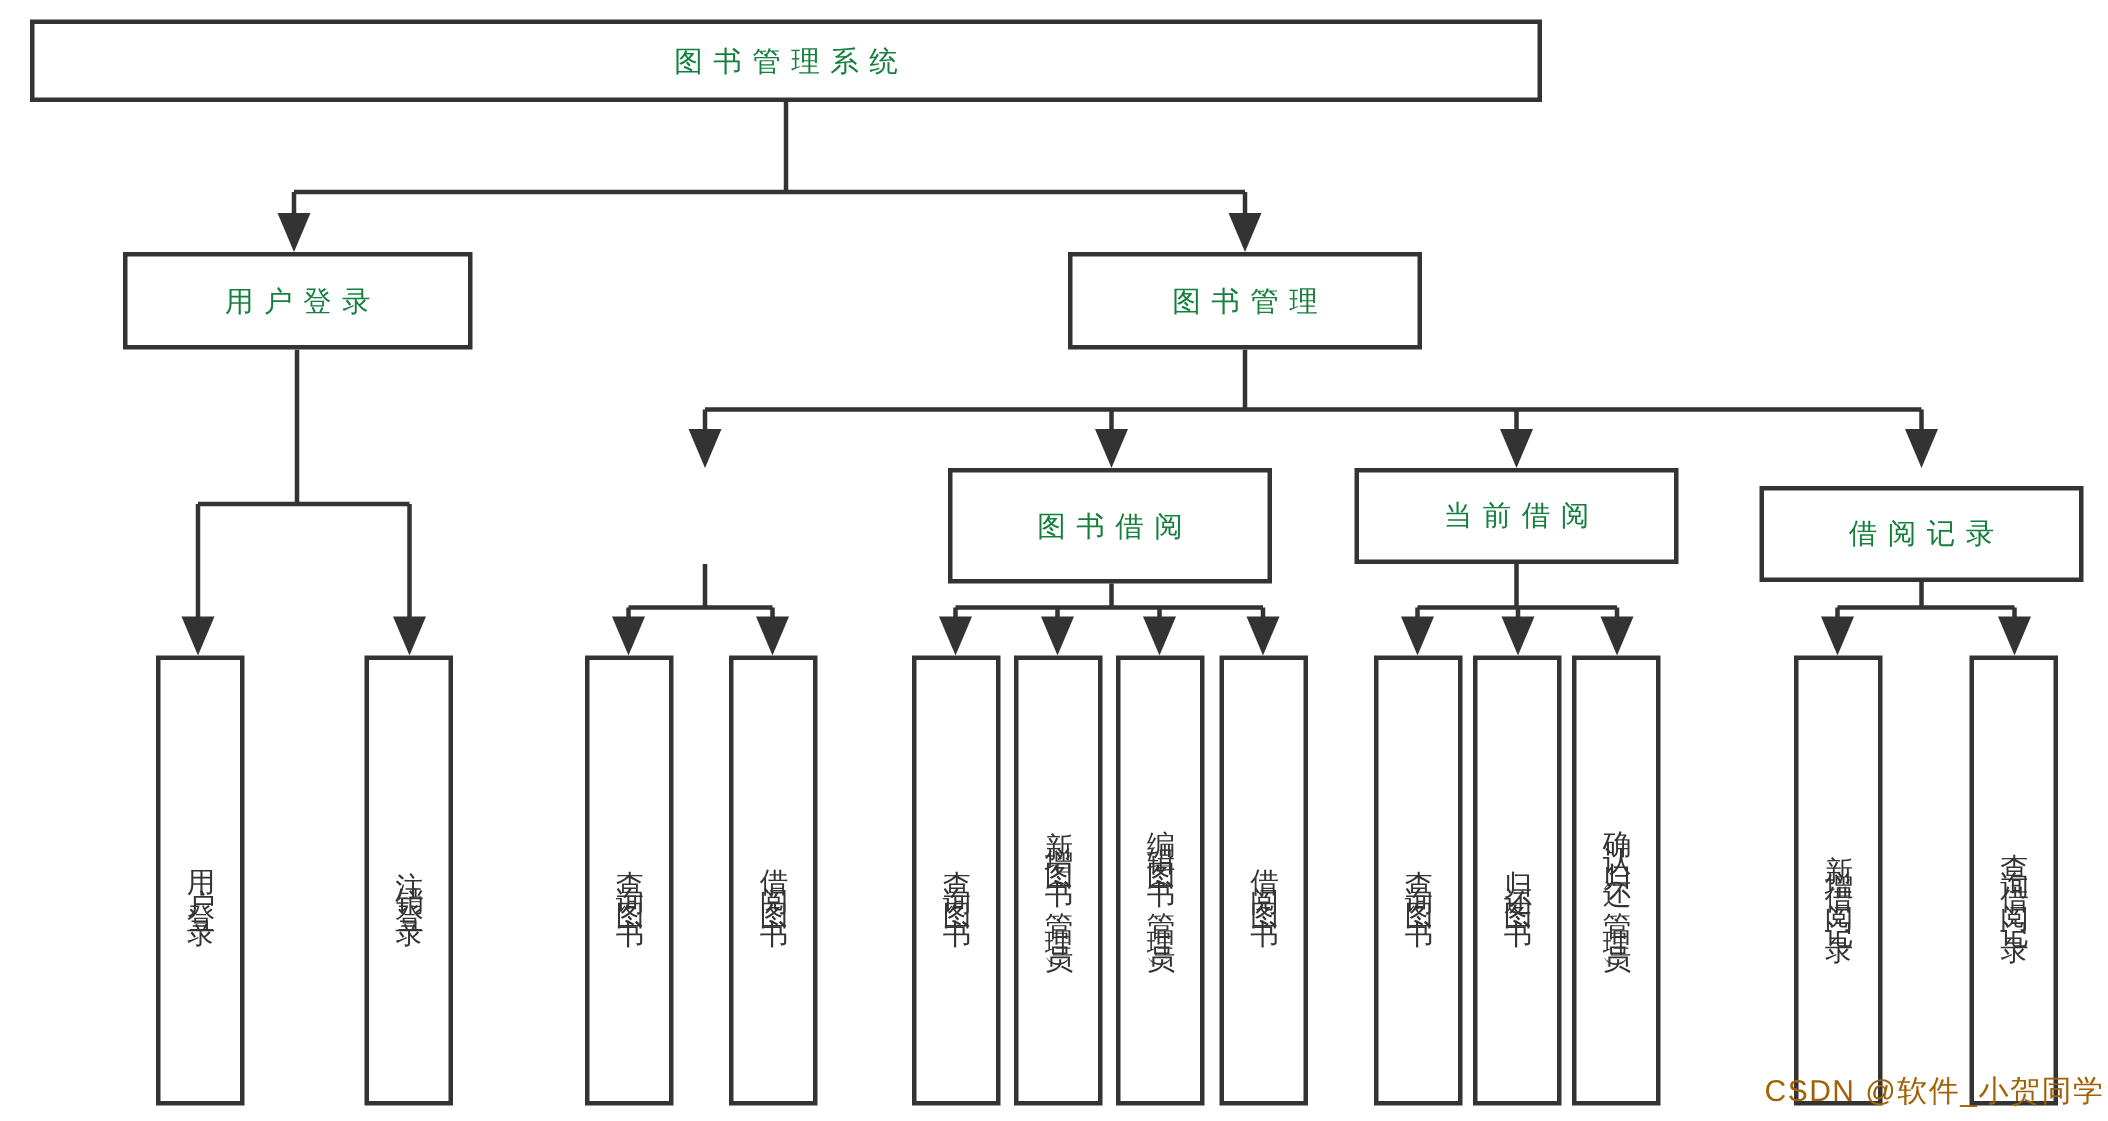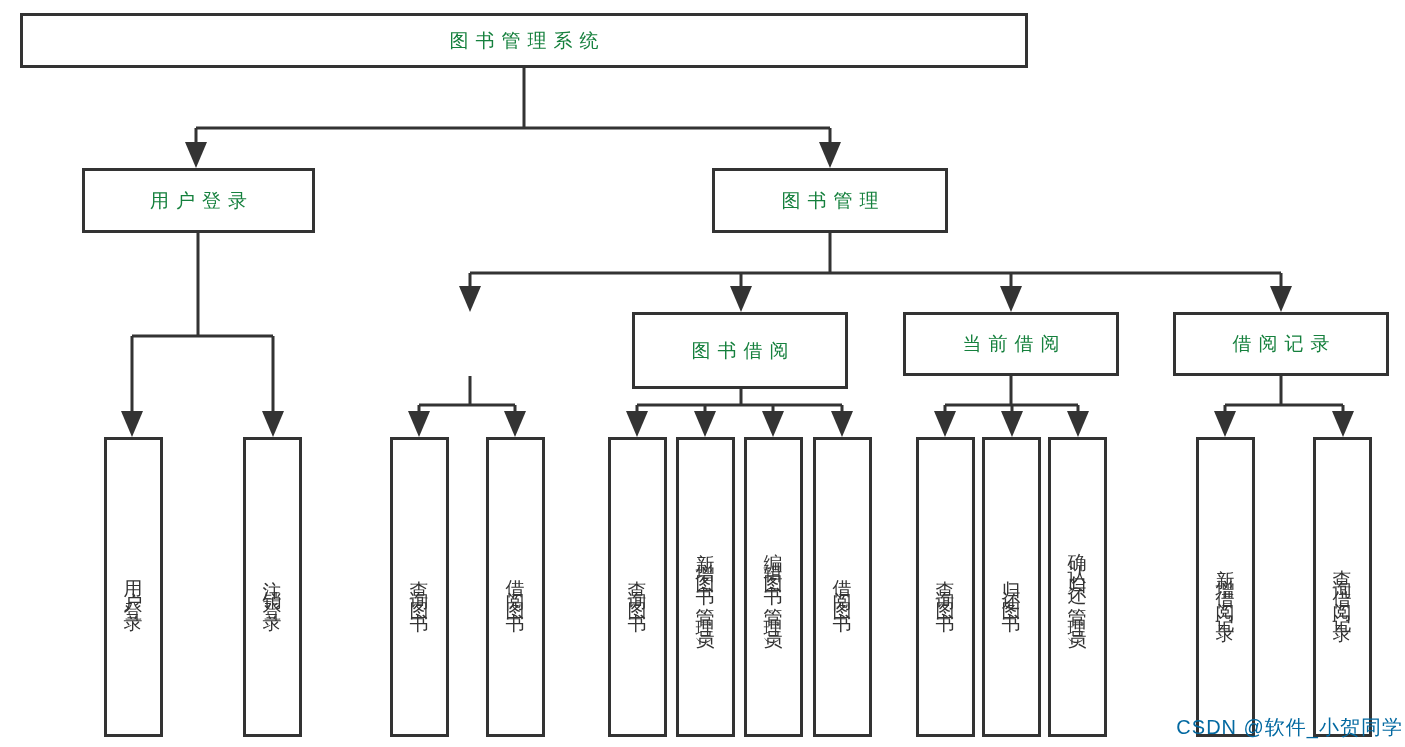--- a/index.html
+++ b/index.html
@@ -53,21 +53,21 @@
     line-height: 1;
     color: #333333;
     white-space: nowrap;
   }
   .watermark {
     position: absolute;
     top: 714px;
     right: 2px;
     font-size: 20px;
     letter-spacing: 1px;
-    color: #0369a1;
+    color: #a16207;
     white-space: nowrap;
   }
 </style>
 </head>
 <body>
 
 <div class="canvas">
 
   <svg class="connectors" viewBox="0 0 1405 747" xmlns="http://www.w3.org/2000/svg">
     <g stroke="#333333" stroke-width="3" fill="none">
@@ -109,21 +109,21 @@
     </g>
   </svg>
 
   <div class="node" style="left:20px; top:13px; width:1008px; height:55px;">图书管理系统</div>
 
   <div class="node" style="left:82px; top:168px; width:233px; height:65px;">用户登录</div>
   <div class="node" style="left:712px; top:168px; width:236px; height:65px;">图书管理</div>
 
   <div class="node" style="left:632px; top:312px; width:216px; height:77px;">图书借阅</div>
   <div class="node" style="left:903px; top:312px; width:216px; height:64px;">当前借阅</div>
-  <div class="node" style="left:1173px; top:312px; width:216px; height:64px;">借阅记录</div>
+  <div class="node" style="left:1173px; top:324px; width:216px; height:64px;">借阅记录</div>
 
   <div class="leaf" style="left:104px;">
     <span class="vtext">用户登录</span>
   </div>
   <div class="leaf" style="left:243px;">
     <span class="vtext">注销登录</span>
   </div>
 
   <div class="leaf" style="left:390px;">
     <span class="vtext">查询图书</span>

